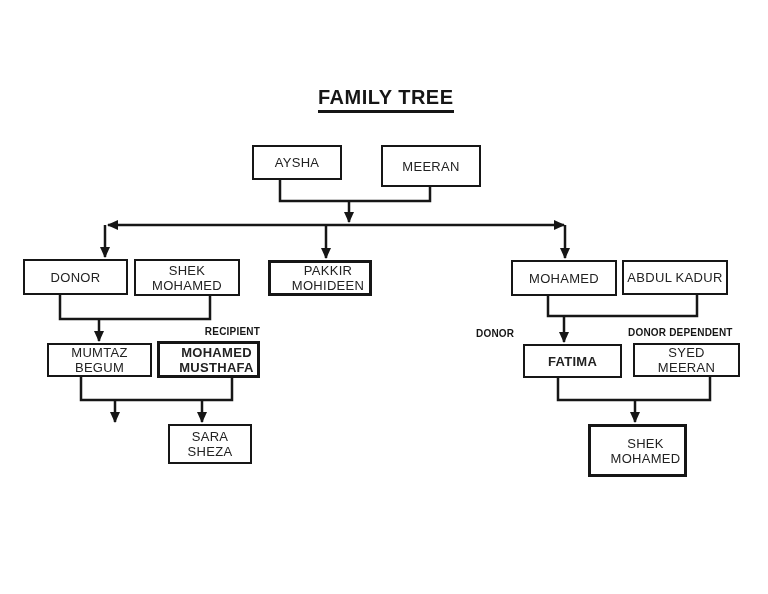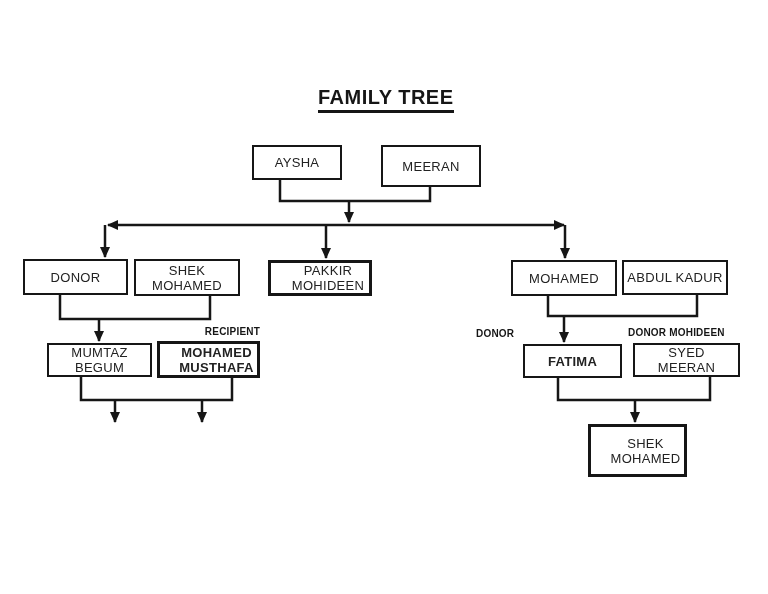--- a/index.html
+++ b/index.html
@@ -120,23 +120,25 @@
 
   <div class="node thick bold" style="left:157px;top:341px;width:103px;height:37px">MOHAMED
 MUSTHAFA</div>
 
   <div class="node bold" style="left:523px;top:344px;width:99px;height:34px">FATIMA</div>
 
   <div class="node" style="left:633px;top:343px;width:107px;height:34px">SYED
 MEERAN</div>
 
 
+  <div class="node" style="left:168px;top:424px;width:84px;height:40px">SARA
+SHEZA</div>
 
   <div class="node thick" style="left:588px;top:424px;width:99px;height:53px">SHEK
 MOHAMED</div>
 
   <div class="annot" style="left:193px;top:326px;width:67px;text-align:right">RECIPIENT</div>
 
   <div class="annot" style="left:476px;top:328px">DONOR</div>
 
-  <div class="annot" style="left:628px;top:327px">DONOR MOHIDEEN</div>
+  <div class="annot" style="left:628px;top:327px">DONOR DEPENDENT</div>
 
 </div>
 
 </body></html>

